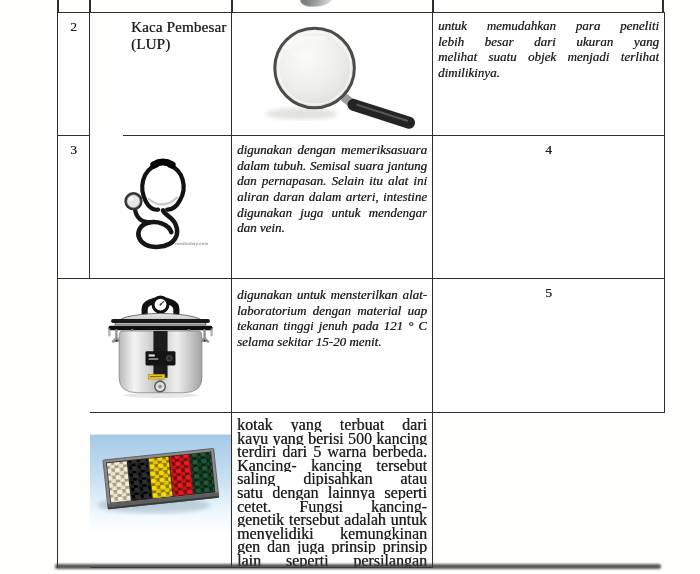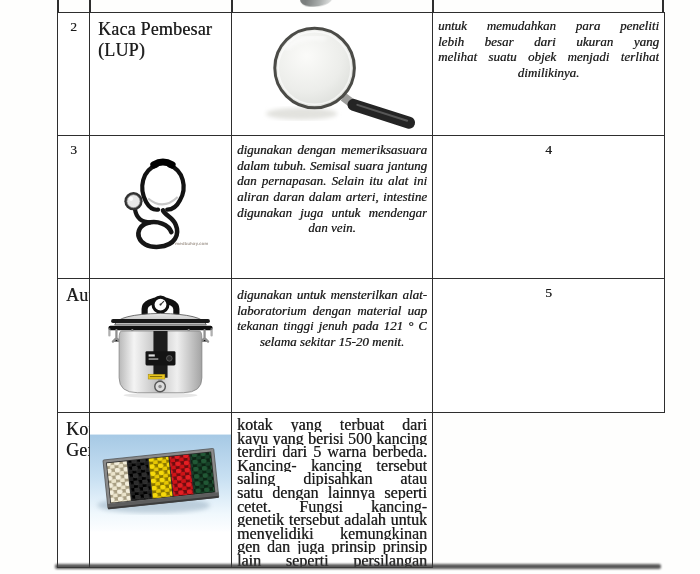--- a/index.html
+++ b/index.html
@@ -26,30 +26,30 @@
     grid-template-rows:123px 143px 134px 155px;
     border-top:1.7px solid #2e2e2e;border-left:1.7px solid #2e2e2e;
     box-sizing:content-box;
     text-shadow:0.4px 0 0 rgba(25,25,25,.7);
   }
   .c{
     border-right:1.7px solid #2e2e2e;border-bottom:1.7px solid #2e2e2e;
     box-sizing:border-box;overflow:hidden;background:#fff;
   }
   .num{font-size:13.5px;text-align:center;padding-top:6px;}
-  .nm{font-size:18px;padding:6px 4px 0 8px;letter-spacing:.2px;}
+  .nm{font-size:15px;padding:6px 4px 0 8px;letter-spacing:.2px;margin-left:33px;}
   .img{display:flex;align-items:flex-start;justify-content:center;}
   .desc{padding:5px 5px 0 5px;}
   .desc.p3{padding-top:6px;}
   .desc.p4{padding-top:8px;}
   .desc-a .dl{font-size:13px;line-height:15.7px;height:15.7px;font-style:italic;}
   .desc-b .dl{font-size:16px;line-height:13.6px;height:13.6px;}
   .dl{overflow:hidden;white-space:normal;}
   .dl.j{text-align:justify;text-align-last:justify;}
-  .dl.l{text-align:center;}
+  .dl.l{text-align:left;}
   
   .bottom-line{
     position:absolute;left:55px;top:564px;width:606px;height:5px;
     background:#3c3c3c;filter:blur(1.2px);opacity:.85;border-radius:2px;
   }
   svg{display:block;}
 </style>
 </head>
 <body>
 

